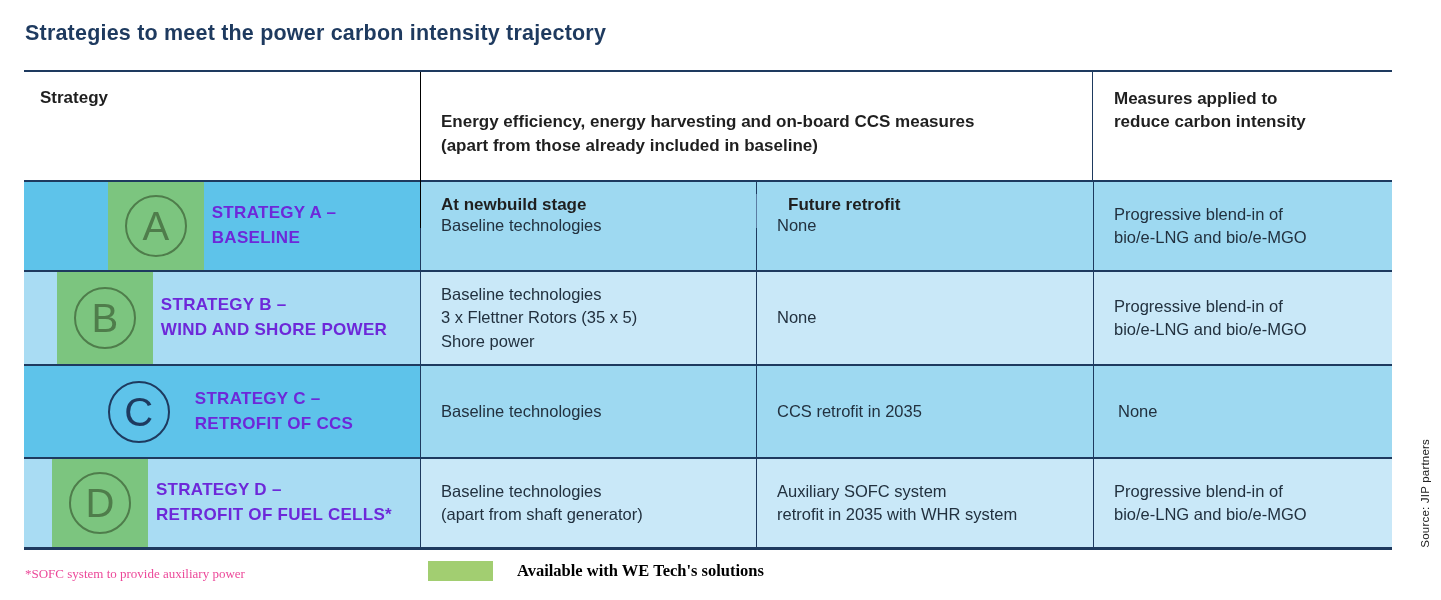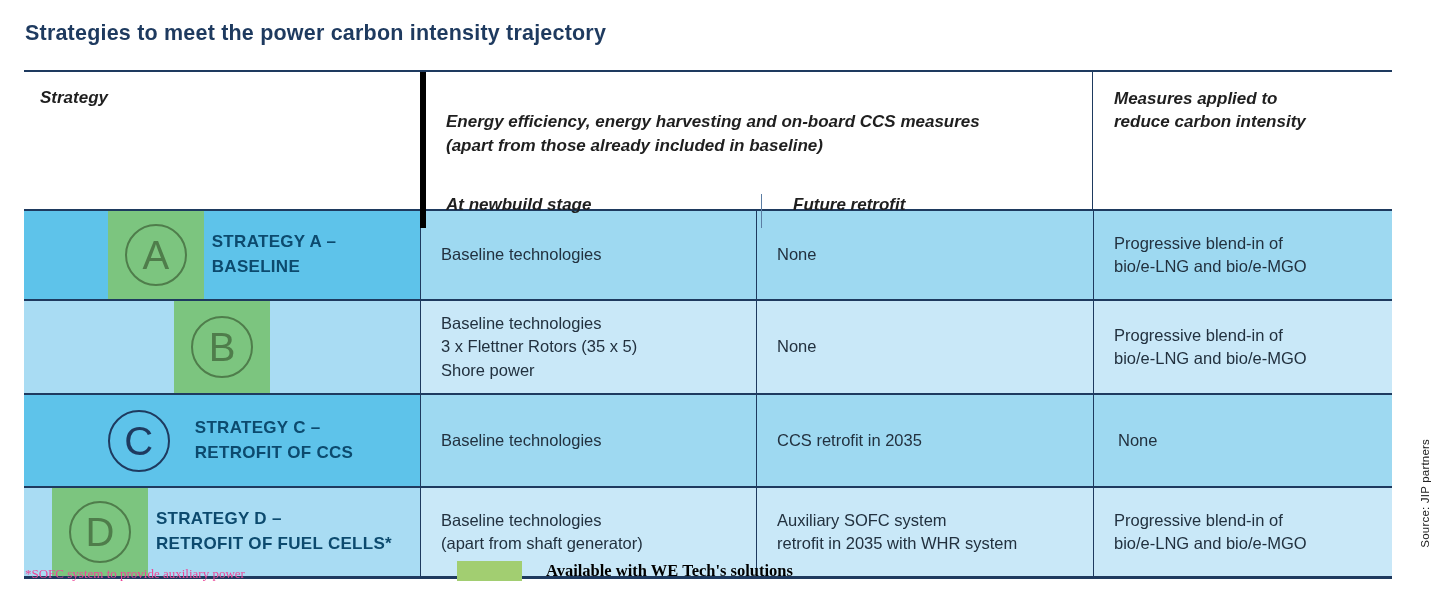--- a/index.html
+++ b/index.html
@@ -9,26 +9,26 @@
     font-family:"Liberation Sans", sans-serif; background:#ffffff;
   }
   .title {
     position:absolute; left:25px; top:21px;
     font-size:21.5px; font-weight:700; color:#1e3a5f; letter-spacing:0.2px;
   }
   .tbl { position:absolute; left:24px; top:70px; width:1368px; }
 
   
   .thead {
-    display:grid; grid-template-columns:396px 672px 300px; height:141px;
+    display:grid; grid-template-columns:396px 672px 300px; height:112px;
     border-top:2px solid #1e3a5f; border-bottom:2px solid #1e3a5f;
-    color:#1f1f1f; font-weight:700; font-size:17px; background:#ffffff;font-style:italic;
+    color:#1f1f1f; font-weight:700; font-size:17px; background:#ffffff;
   }
   .th-strategy { padding:16px 0 0 16px; }
-  .th-group { position:relative; border-left:6px solid #000000; padding:15px 0 0 20px; white-space:pre-line; line-height:1.38; }
+  .th-group { position:relative; border-left:1px solid #000000; padding:15px 0 0 20px; white-space:pre-line; line-height:1.38; }
   .th-sub-newbuild { position:absolute; left:20px; bottom:11px; white-space:nowrap; }
   .th-sub-retrofit { position:absolute; left:367px; bottom:11px; white-space:nowrap; }
   .th-subdivider { position:absolute; left:335px; bottom:0; width:1px; height:34px; background:#5b7da3; }
   .th-reduce { border-left:1px solid #1e3a5f; padding:15px 0 0 21px; white-space:pre-line; line-height:1.38; }
 
   
   .trow { display:grid; grid-template-columns:396px 336px 337px 299px; }
   .trow + .trow { border-top:2px solid #1e3a5f; }
   .tbody { border-bottom:3px solid #1e3a5f; }
   .h-a { height:88px; } .h-b { height:94px; } .h-c { height:93px; } .h-d { height:90px; }
@@ -51,26 +51,26 @@
   .badge-box.green { background:#7cc57f; }
   .circle {
     width:62px; height:62px; border-radius:50%;
     display:flex; align-items:center; justify-content:center;
     font-size:40px; font-weight:400; line-height:1;
   }
   .circle.green-ink { border:2px solid #4f7d4b; color:#4f7d4b; }
   .circle.navy-ink  { border:2px solid #1e3a5f; color:#1e3a5f; }
   .sname {
     align-self:center; margin-left:8px;
-    font-weight:700; font-size:17px; color:#0c4a6e;
+    font-weight:700; font-size:17px; color:#6d28d9;
     white-space:pre-line; line-height:1.45; letter-spacing:0.3px;
   }
 
   .footnote { position:absolute; left:25px; top:566px; font-size:13px; color:#ec4899;font-family:Liberation Serif, serif; }
-  .legend { position:absolute; left:457px; top:561px; display:flex; align-items:center; }
+  .legend { position:absolute; left:428px; top:561px; display:flex; align-items:center; }
   .legend-swatch { width:65px; height:20px; background:#a2ce71; }
   .legend-label {
     margin-left:24px; font-family:"Liberation Serif", serif;
     font-weight:700; font-size:16.5px; color:#000000;
   }
   .source {
     position:absolute; right:10px; bottom:52px;
     writing-mode:vertical-rl; transform:rotate(180deg);
     font-size:11.5px; color:#222222; letter-spacing:0.2px;
   }
@@ -115,20 +115,22 @@
 bio/e-LNG and bio/e-MGO</div>
       </div>
 
       <div class="trow shade-soft h-b">
         <div class="cell strategy-cell">
           <div class="badge-box green">
             <div class="circle green-ink">
               <span>B</span>
             </div>
           </div>
+          <div class="sname">STRATEGY B –
+WIND AND SHORE POWER</div>
         </div>
         <div class="cell data-cell bl">Baseline technologies
 3 x Flettner Rotors (35 x 5)
 Shore power</div>
         <div class="cell data-cell bl">None</div>
         <div class="cell data-cell bl">Progressive blend-in of
 bio/e-LNG and bio/e-MGO</div>
       </div>
 
       <div class="trow shade-strong h-c">

